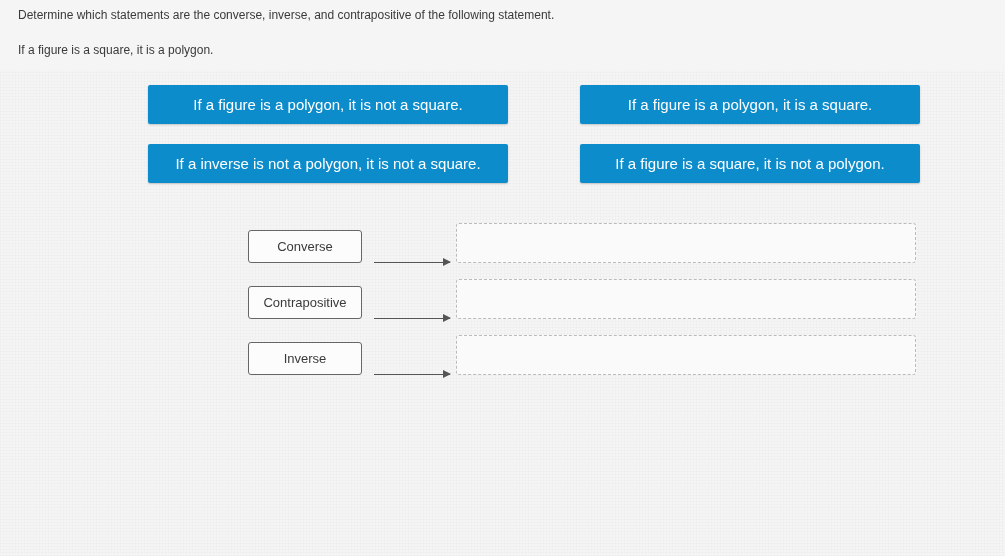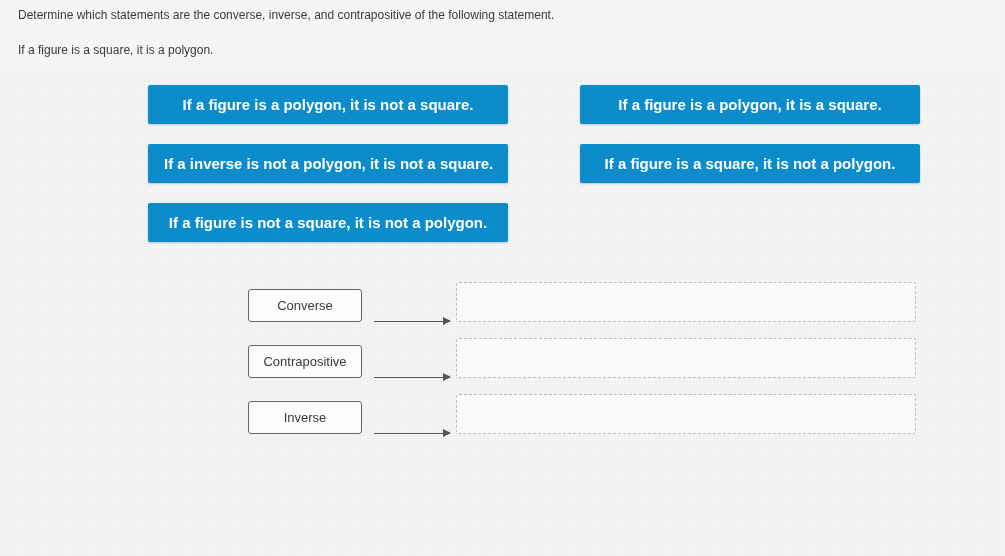--- a/index.html
+++ b/index.html
@@ -11,21 +11,20 @@
       padding: 8px 18px;
       color: #3a3a3a;
       overflow: hidden;
       position: relative;
     }
     .instruction { font-size: 12px; margin-bottom: 21px; }
     .premise { font-size: 12px; margin-bottom: 28px; }
     .tiles-area {
       padding-left: 130px;
       padding-right: 20px;
-      font-weight: bold;
     }
     .tiles-row {
       display: flex;
       gap: 72px;
       margin-bottom: 20px;
     }
     .tile {
       background: #0d8ccb;
       color: #ffffff;
       padding: 11px 16px;
@@ -99,23 +98,20 @@
 
 <div class="tiles-area">
   <div class="tiles-row">
     <div class="tile c1">If a figure is a polygon, it is not a square.</div>
     <div class="tile c2">If a figure is a polygon, it is a square.</div>
   </div>
   <div class="tiles-row">
     <div class="tile c1">If a inverse is not a polygon, it is not a square.</div>
     <div class="tile c2">If a figure is a square, it is not a polygon.</div>
   </div>
-  <div class="tiles-row">
-    <div class="tile c1">If a figure is not a square, it is not a polygon.</div>
-  </div>
 </div>
 
 <div class="answers-area">
   <div class="answer-row">
     <div class="label-box">Converse</div>
     <div class="arrow"></div>
     <div class="drop-zone"></div>
   </div>
   <div class="answer-row">
     <div class="label-box">Contrapositive</div>

